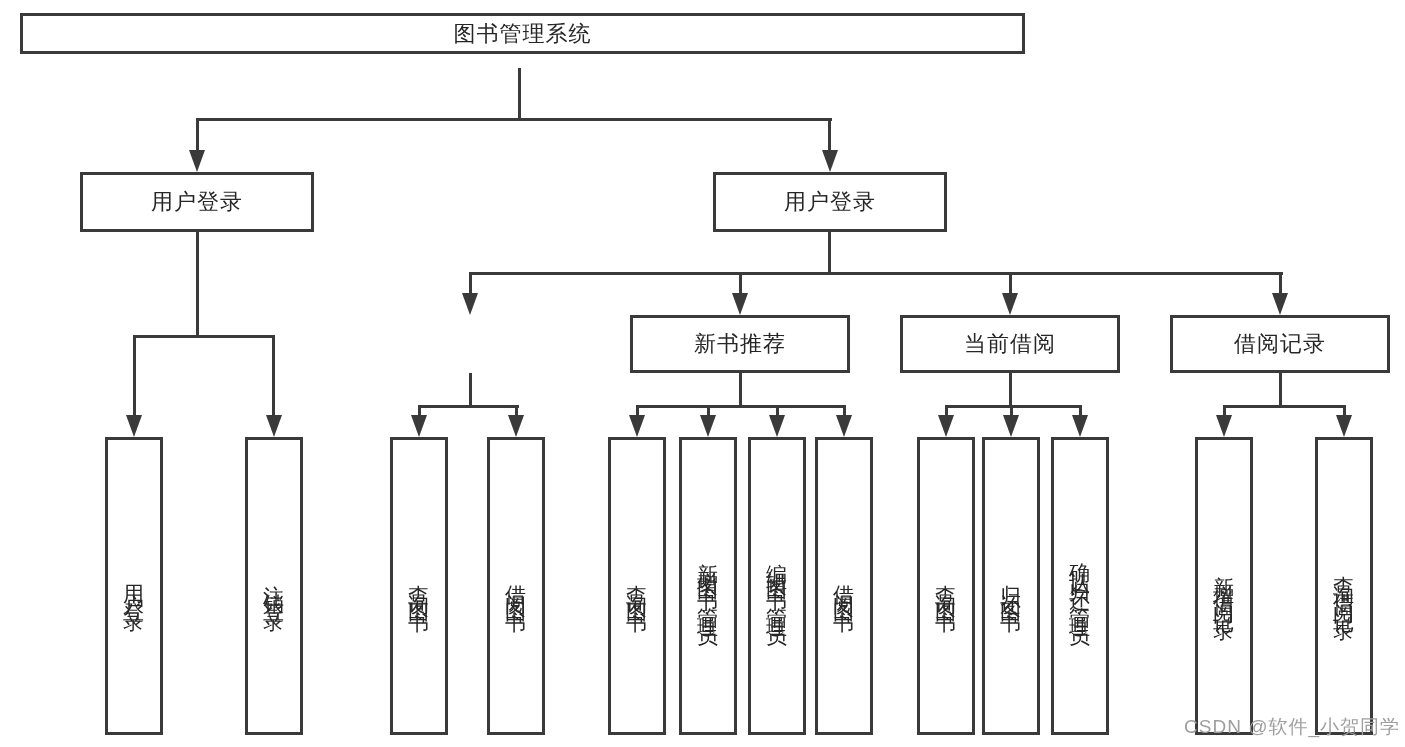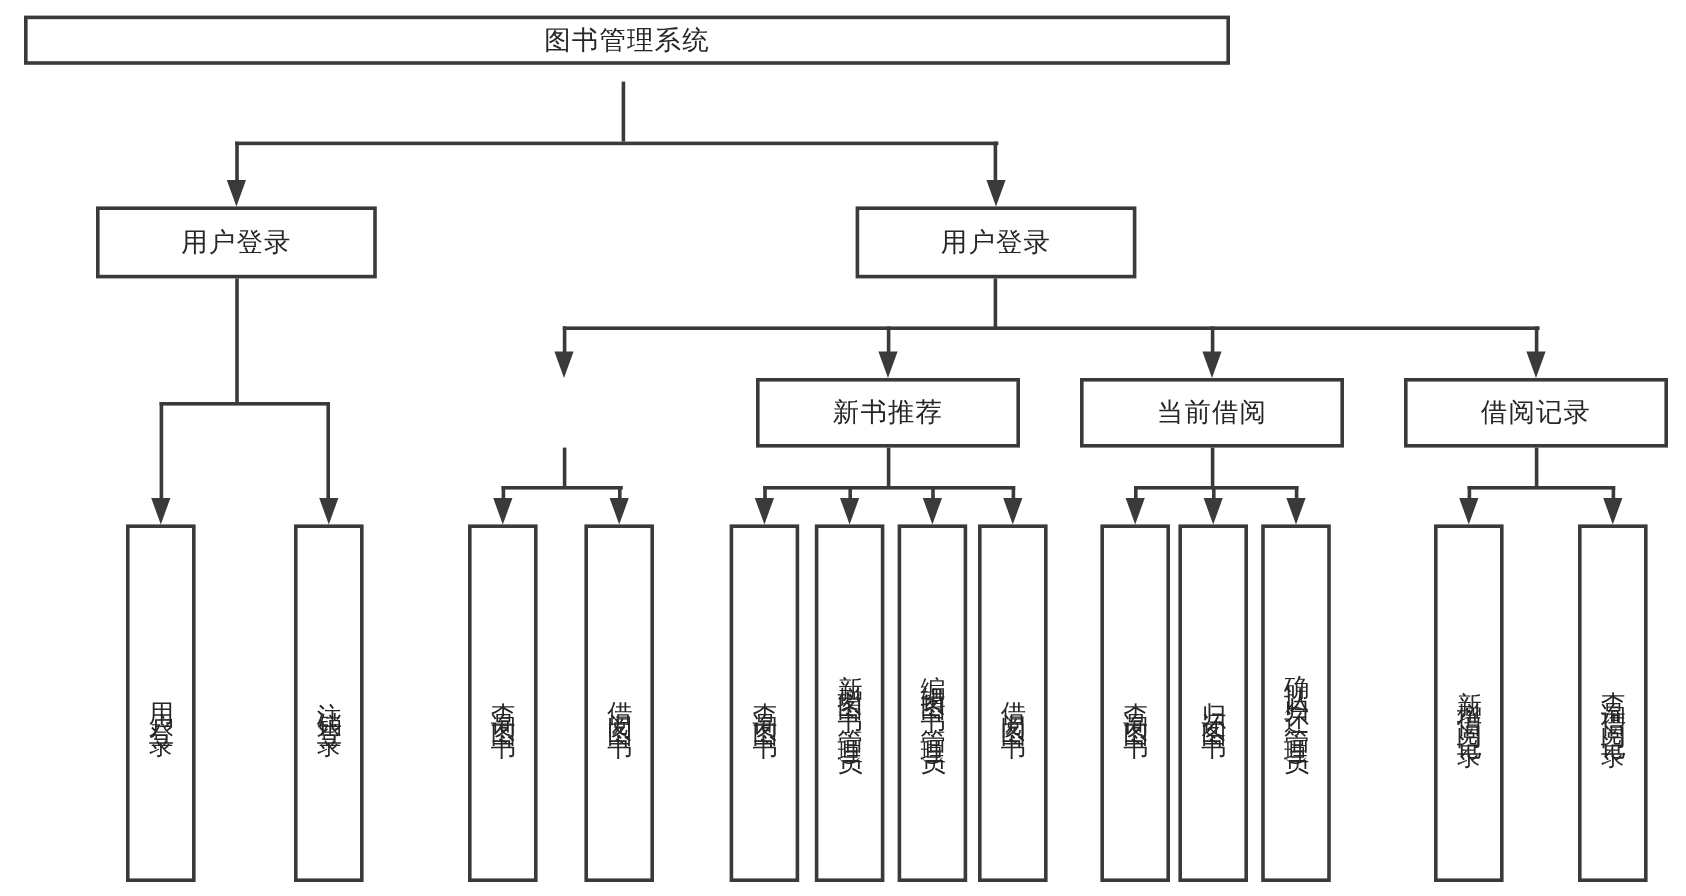--- a/index.html
+++ b/index.html
@@ -174,14 +174,15 @@
   <div class="v" style="left:1079px; top:405px; height:14px;"></div>
   <div class="arrow" style="left:1072px; top:415px;"></div>
 
   <div class="v" style="left:1279px; top:373px; height:34px;"></div>
   <div class="h" style="left:1223px; top:405px; width:123px;"></div>
   <div class="v" style="left:1223px; top:405px; height:14px;"></div>
   <div class="arrow" style="left:1216px; top:415px;"></div>
   <div class="v" style="left:1343px; top:405px; height:14px;"></div>
   <div class="arrow" style="left:1336px; top:415px;"></div>
 
+  <div class="watermark">CSDN @软件_小贺同学</div>
 
 </div>
 
 </body></html>

